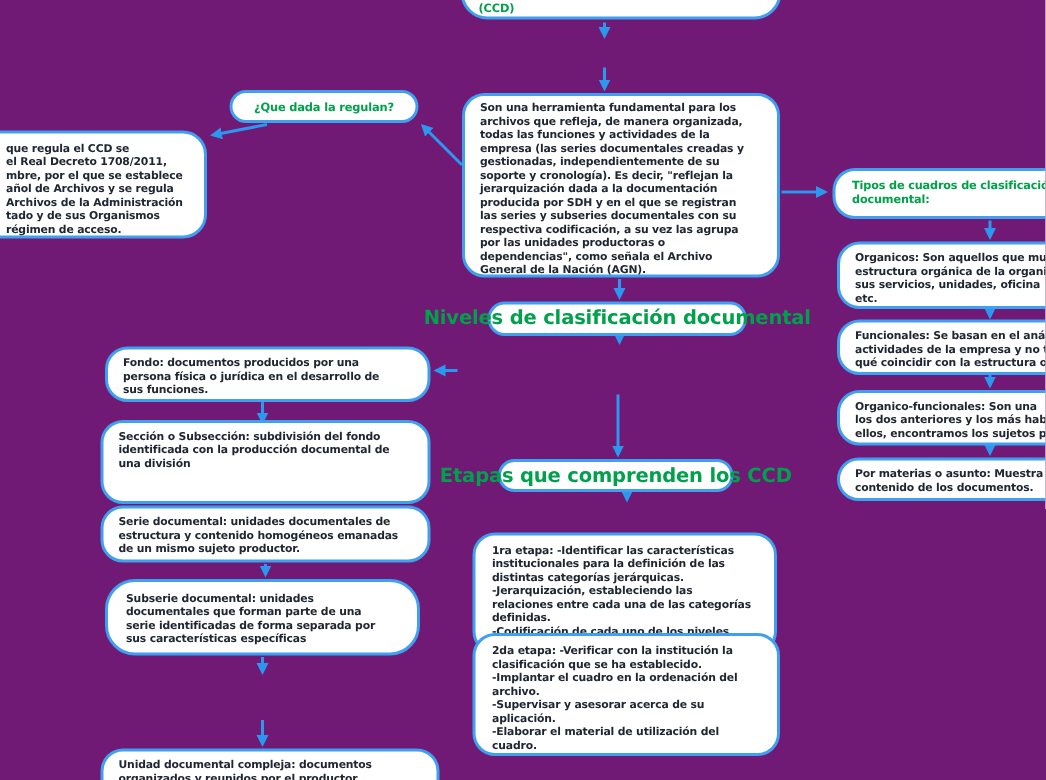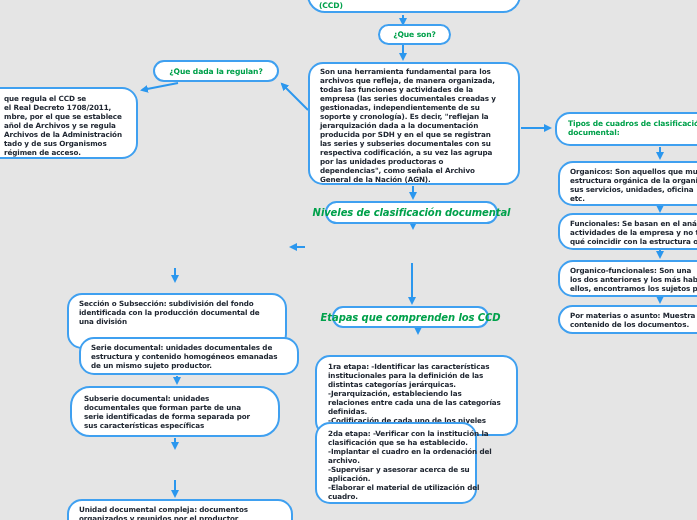--- a/index.html
+++ b/index.html
@@ -1,38 +1,38 @@
 <!DOCTYPE html>
 <html style="--border: #3fa0f0; --arrow: #2b97ee; --green: #00a14b; --text: #202732;"><head>
 <meta charset="utf-8">
 <style>
   html,body{margin:0;padding:0;background:#ffffff;}
   .stage{
     position:relative;width:697px;height:520px;overflow:hidden;
-    background:#e5e5e5;
+    background:#701a75;
     font-family:"DejaVu Sans","Liberation Sans",sans-serif;
   }
   svg.wires{position:absolute;left:0;top:0;width:697px;height:520px;pointer-events:none;z-index:1;}
   svg.wires line{stroke:var(--arrow,#2b97ee);stroke-width:2;}
   .node{
     position:absolute;box-sizing:border-box;z-index:2;
     background:#ffffff;border:2px solid var(--border,#3fa0f0);
     border-radius:15px;
     font-weight:bold;font-size:7.2px;line-height:9px;
     letter-spacing:-0.1px;white-space:pre;
     color:var(--text,#202732);
     padding:4px 10px;
   }
   .q{
     display:flex;align-items:center;justify-content:center;
     color:var(--green,#00a14b);font-size:7.6px;text-align:center;
     border-radius:999px;padding:2px 6px;
   }
   .hdr{color:var(--green,#00a14b);}
-  .hdr.center{display:flex;align-items:center;justify-content:center;text-align:center;border-radius:999px;padding:2px 6px;font-size:10px;font-style:italic;}
+  .hdr.center{display:flex;align-items:center;justify-content:center;text-align:center;border-radius:999px;padding:2px 6px;font-size:13px;}
   .title-box{display:flex;align-items:flex-end;border-radius:18px;}
   .title-box .t{color:var(--green,#00a14b);font-size:7.6px;padding:0 0 1px 10px;}
   .ley-box{padding:5px 8px 5px 80px;border-radius:16px;}
 </style>
 </head>
 <body>
 
 <div class="stage">
 
   <svg class="wires">
@@ -100,21 +100,20 @@
       </g>
     <g>
         <line x1="175" y1="480" x2="175" y2="496" marker-end="url(#ah)"></line>
       </g>
   </svg>
 
   <div class="node title-box" style="left:307px;top:-30px;width:214px;height:43px;padding:0;">
     <span class="t">(CCD)</span>
   </div>
 
-  <div class="node q" style="left:378px;top:24px;width:73px;height:21px;"><span>¿Que son?</span></div>
 
   <div class="node q" style="left:153px;top:60px;width:126px;height:22px;"><span>¿Que dada la regulan?</span></div>
 
   <div class="node ley-box" style="left:-78px;top:87px;width:216px;height:72px;">que regula el CCD se
 el Real Decreto 1708/2011,
 mbre, por el que se establece
 añol de Archivos y se regula
 Archivos de la Administración
 tado y de sus Organismos
 régimen de acceso.</div>
@@ -148,26 +147,29 @@
   <div class="node" style="left:558px;top:260px;width:195px;height:37px;">Organico-funcionales: Son una
 los dos anteriores y los más hab
 ellos, encontramos los sujetos p</div>
 
   <div class="node" style="left:558px;top:305px;width:195px;height:29px;">Por materias o asunto: Muestra
 contenido de los documentos.</div>
 
   <div class="node hdr center" style="left:325px;top:201px;width:173px;height:23px;"><span>Niveles de clasificación documental</span></div>
 
 
-
-  <div class="node" style="left:67px;top:293px;width:220px;height:56px;">Sección o Subsección: subdivisión del fondo
+  <div class="node" style="left:70px;top:231px;width:217px;height:37px;">Fondo: documentos producidos por una
+persona física o jurídica en el desarrollo de
+sus funciones.</div>
+
+  <div class="node" style="left:67px;top:280px;width:220px;height:56px;">Sección o Subsección: subdivisión del fondo
 identificada con la producción documental de
 una división</div>
 
-  <div class="node" style="left:67px;top:337px;width:220px;height:38px;margin-left:12px;">Serie documental: unidades documentales de
+  <div class="node" style="left:67px;top:337px;width:220px;height:38px;">Serie documental: unidades documentales de
 estructura y contenido homogéneos emanadas
 de un mismo sujeto productor.</div>
 
   <div class="node" style="left:70px;top:386px;width:210px;height:51px;padding:6px 12px;border-radius:20px;">Subserie documental: unidades
 documentales que forman parte de una
 serie identificadas de forma separada por
 sus características específicas</div>
 
 
   <div class="node" style="left:67px;top:499px;width:226px;height:42px;">Unidad documental compleja: documentos
@@ -177,21 +179,21 @@
 
   <div class="node" style="left:315px;top:335px;width:203px;height:81px;padding:5px 11px;margin-top:20px;">1ra etapa: -Identificar las características
 institucionales para la definición de las
 distintas categorías jerárquicas.
 -Jerarquización, estableciendo las
 relaciones entre cada una de las categorías
 definidas.
 -Codificación de cada uno de los niveles
 jerárquicos.</div>
 
-  <div class="node" style="left:315px;top:422px;width:162px;height:82px;padding:5px 11px;">2da etapa: -Verificar con la institución la
+  <div class="node" style="left:315px;top:422px;width:205px;height:82px;padding:5px 11px;">2da etapa: -Verificar con la institución la
 clasificación que se ha establecido.
 -Implantar el cuadro en la ordenación del
 archivo.
 -Supervisar y asesorar acerca de su
 aplicación.
 -Elaborar el material de utilización del
 cuadro.</div>
 
 </div>
 

